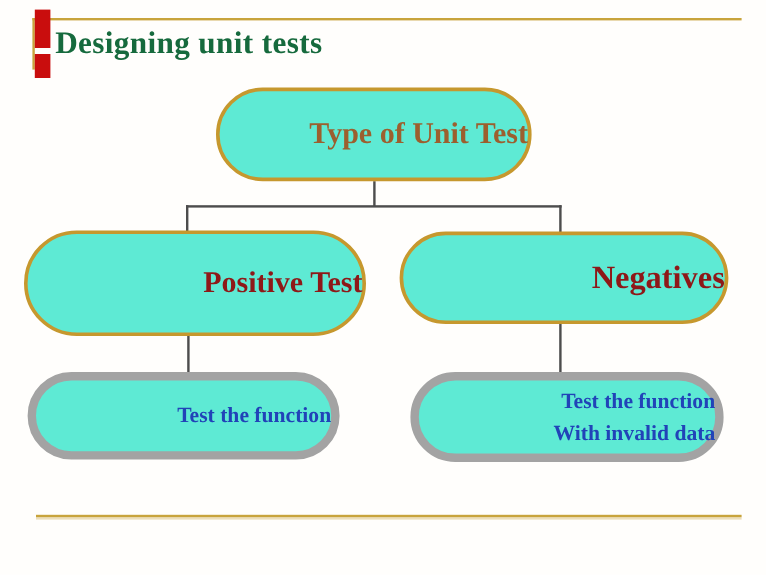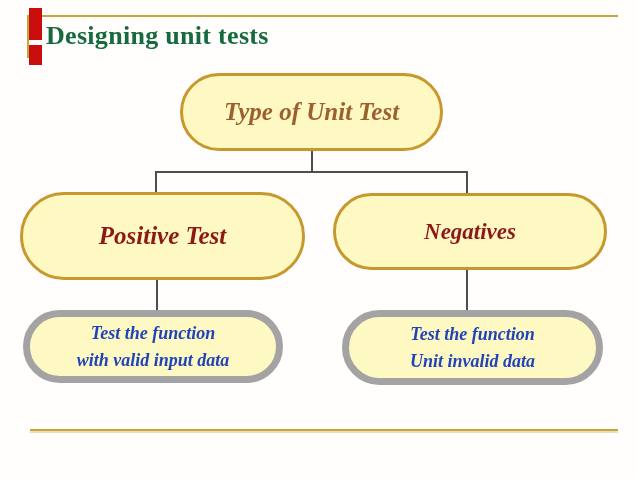--- a/index.html
+++ b/index.html
@@ -19,29 +19,29 @@
   .accent-bar.short{top:45px;height:20px;}
   
   .slide-title{
     position:absolute;left:46px;top:21px;
     font-size:26px;font-weight:bold;color:#166a3d;
     letter-spacing:0.3px;white-space:nowrap;
   }
   
   .node{
     position:absolute;box-sizing:border-box;
-    display:flex;align-items:center;justify-content:center;
+    display:flex;align-items:flex-end;justify-content:center;
     flex-direction:column;text-align:center;
-    font-weight:bold;border-radius:60px;background:#fef9c3;font-style:italic;
+    font-weight:bold;border-radius:60px;background:#5eead4;
   }
   .node--gold{border:3px solid #c6982e;}
   .node--green{border:7px solid #a3a3a3;}
   .node-root{left:180px;top:73px;width:263px;height:78px;font-size:25px;color:#9c5f2e;}
   .node-positive{left:20px;top:192px;width:285px;height:88px;font-size:25px;color:#8e1818;}
-  .node-negatives{left:333px;top:193px;width:274px;height:77px;font-size:23px;color:#8e1818;}
+  .node-negatives{left:333px;top:193px;width:274px;height:77px;font-size:27px;color:#8e1818;}
   .node-valid{left:23px;top:310px;width:260px;height:73px;font-size:18px;color:#2143b8;line-height:27px;}
   .node-invalid{left:342px;top:310px;width:261px;height:75px;font-size:18px;color:#2143b8;line-height:27px;}
   
   .conn{position:absolute;background:#4d4d4d;}
   .conn-stem{left:311px;top:151px;width:2px;height:21px;}
   .conn-h{left:155px;top:171px;width:313px;height:2px;}
   .conn-drop-l{left:155px;top:171px;width:2px;height:22px;}
   .conn-drop-r{left:466px;top:171px;width:2px;height:24px;}
   .conn-low-l{left:156px;top:267px;width:2px;height:44px;}
   .conn-low-r{left:466px;top:269px;width:2px;height:42px;}
@@ -78,23 +78,22 @@
   <div class="node node--gold node-positive">
     <span>Positive Test</span>
   </div>
 
   <div class="node node--gold node-negatives">
     <span>Negatives</span>
   </div>
 
   <div class="node node--green node-valid">
     <span>Test the function</span>
-    <span>with valid input data</span>
   </div>
 
   <div class="node node--green node-invalid">
     <span>Test the function</span>
-    <span>Unit invalid data</span>
+    <span>With invalid data</span>
   </div>
 
   <div class="bottom-rule"></div>
 
 </div>
 
 </body></html>

